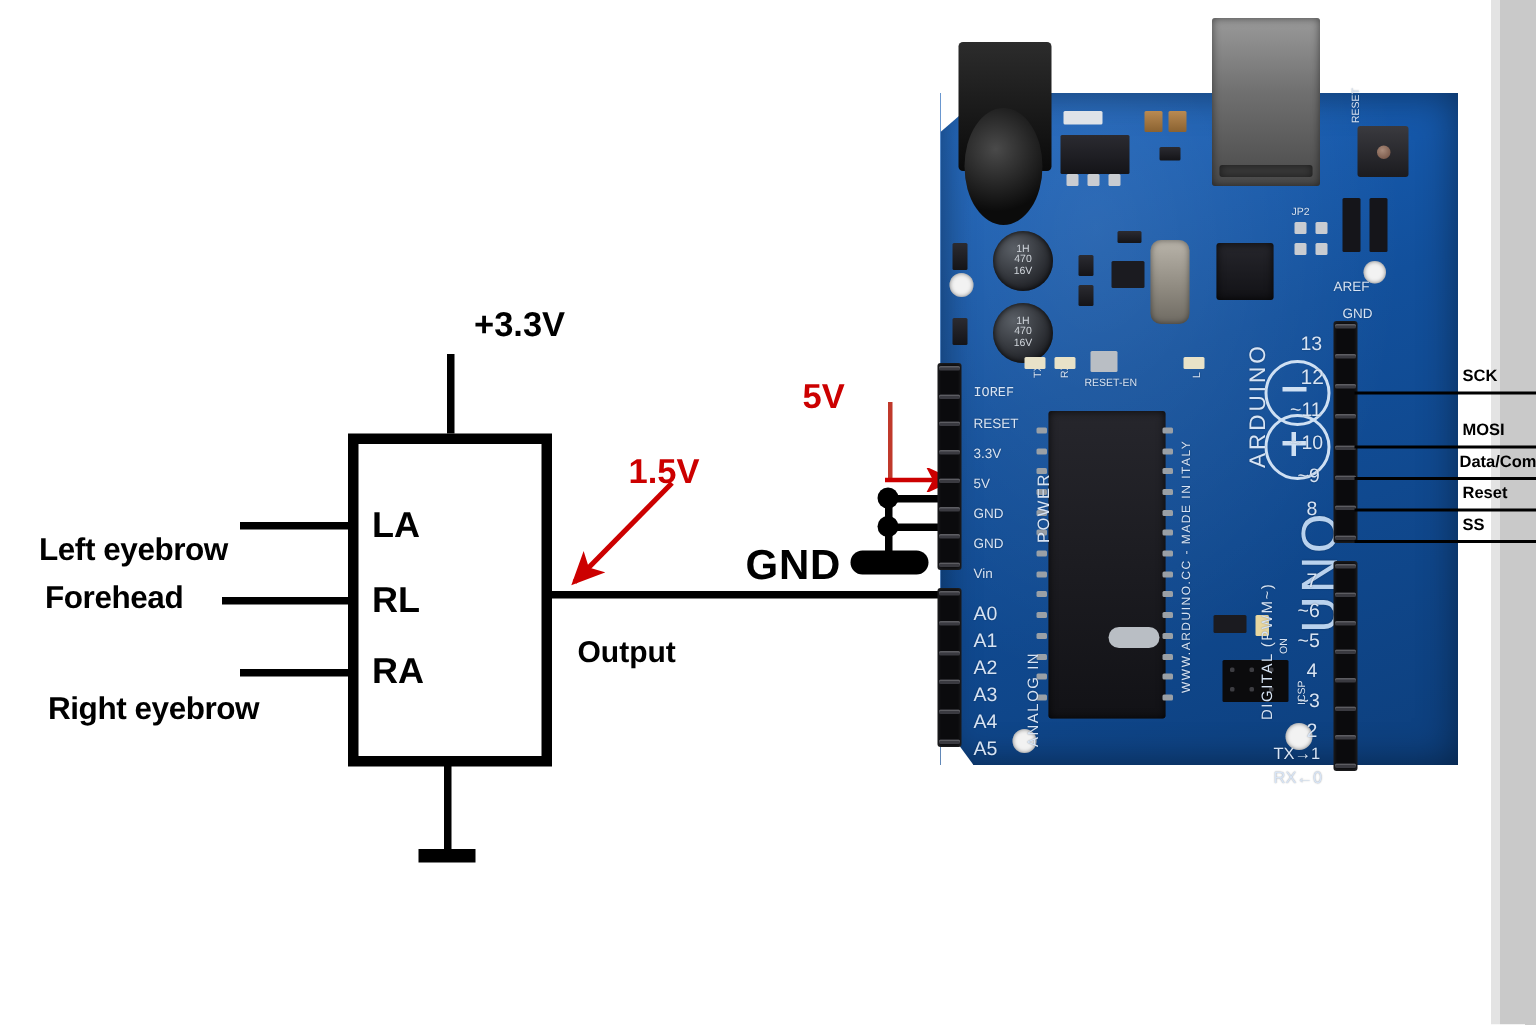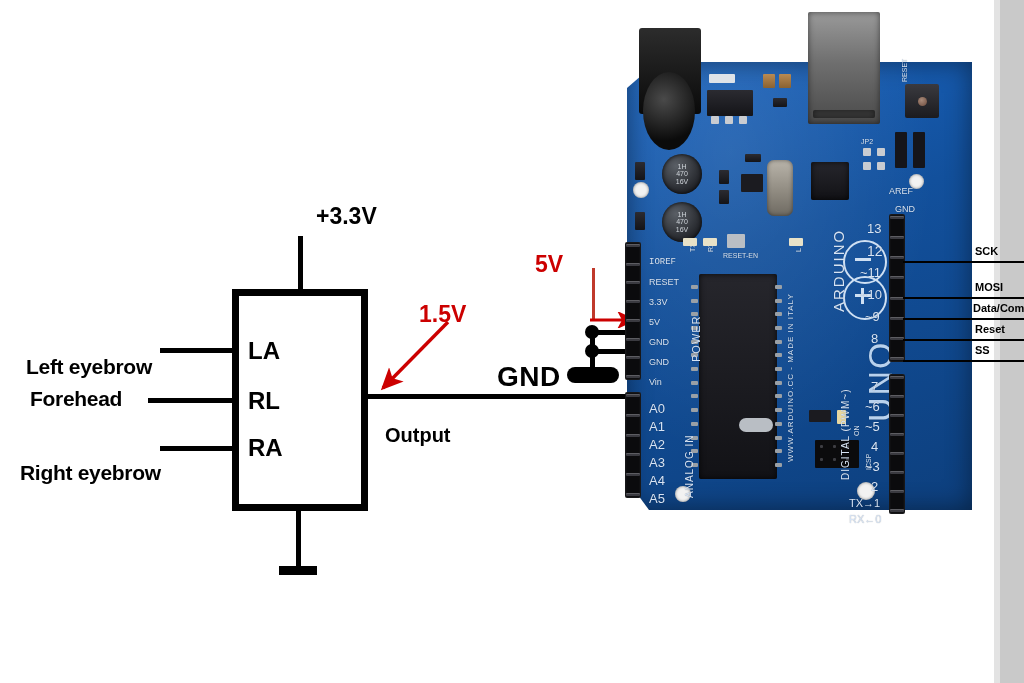--- a/index.html
+++ b/index.html
@@ -111,21 +111,21 @@
   <div class="pin-label lbl-pin abs" style="left:248px;top:337px;">LA</div>
   <div class="pin-label lbl-pin abs" style="left:248px;top:387px;">RL</div>
   <div class="pin-label lbl-pin abs" style="left:248px;top:434px;">RA</div>
 
   <div class="wire wire-h" style="left:160px;top:348px;width:75px;"></div>
   <div class="wire wire-h" style="left:148px;top:398px;width:87px;"></div>
   <div class="wire wire-h" style="left:160px;top:446px;width:75px;"></div>
 
   <div class="txt lbl-left abs" style="left:26px;top:312px;margin-top:44px;">Left eyebrow</div>
   <div class="txt lbl-left abs" style="left:30px;top:388px;">Forehead</div>
-  <div class="txt lbl-left abs" style="left:20px;top:462px;text-align:right;">Right eyebrow</div>
+  <div class="txt lbl-left abs" style="left:32px;top:462px;text-align:right;">Right eyebrow</div>
 
   <div class="wire wire-v" style="left:296px;top:508px;height:60px;"></div>
   <div class="gnd-bar" style="left:279px;top:566px;width:38px;height:9px;"></div>
 
 
   <div class="wire wire-h" style="left:365px;top:394px;width:268px;"></div>
   <div class="txt lbl-out abs" style="left:385px;top:425px;">Output</div>
 
   <svg class="abs" style="left:370px;top:305px;width:100px;height:95px;" viewBox="0 0 100 95">
     <defs>

